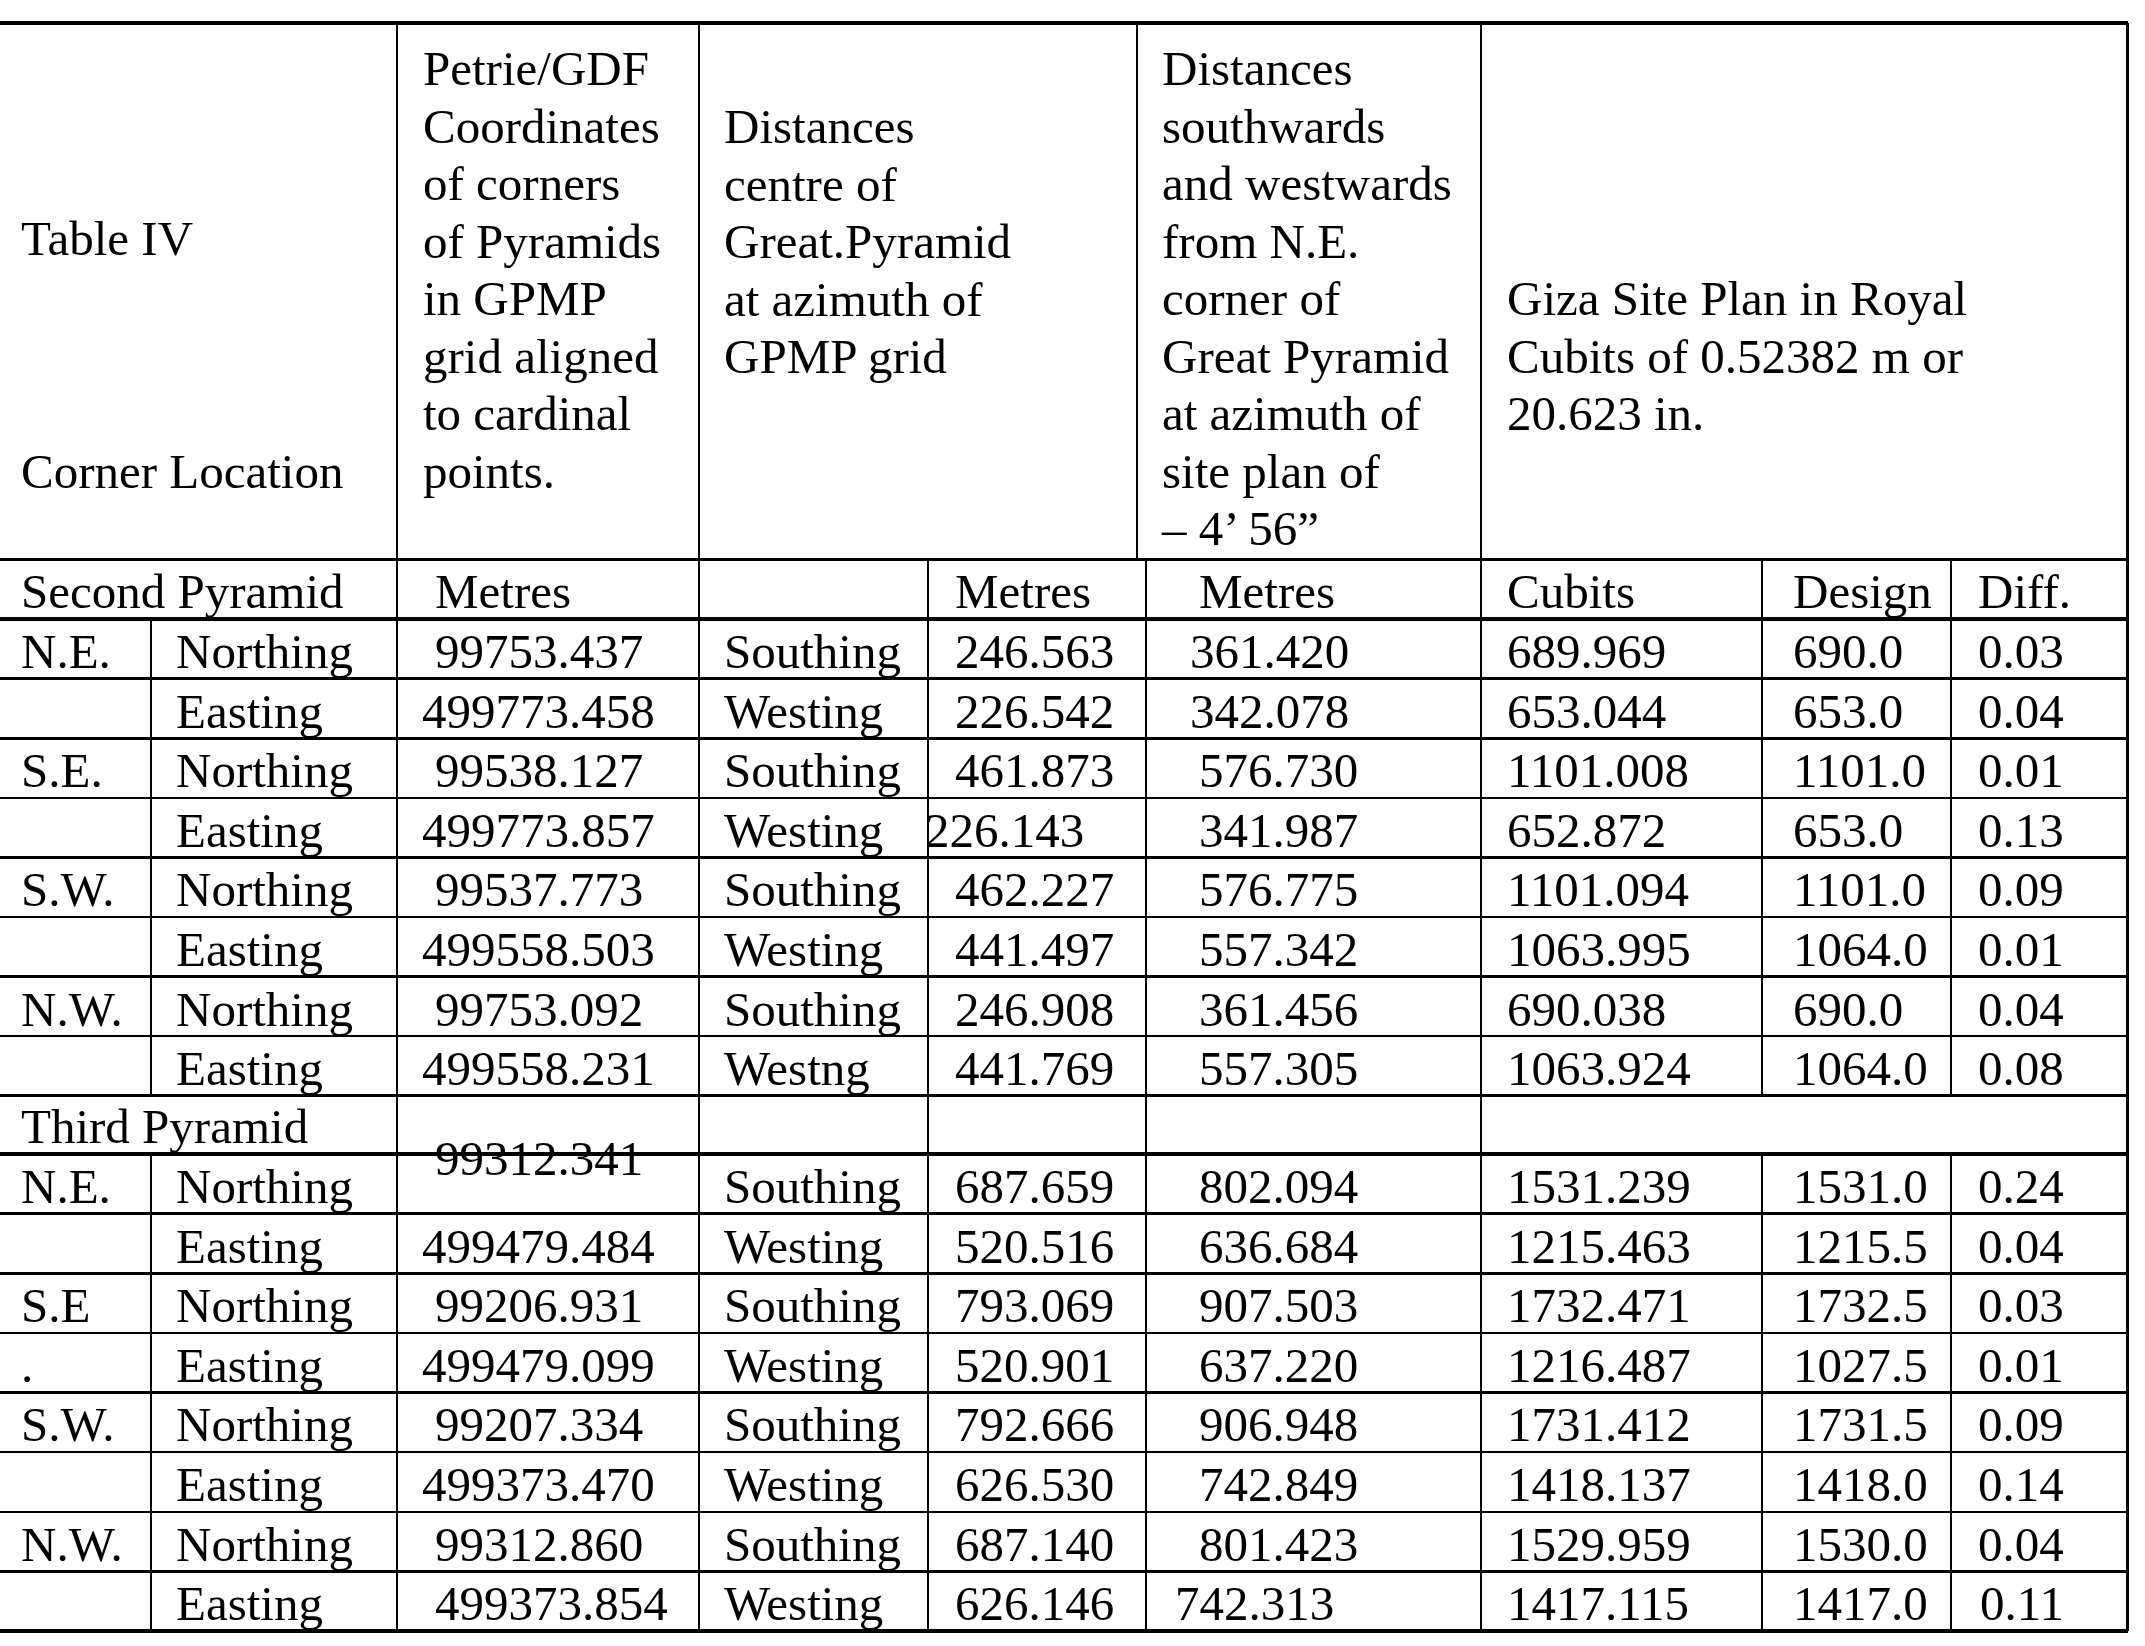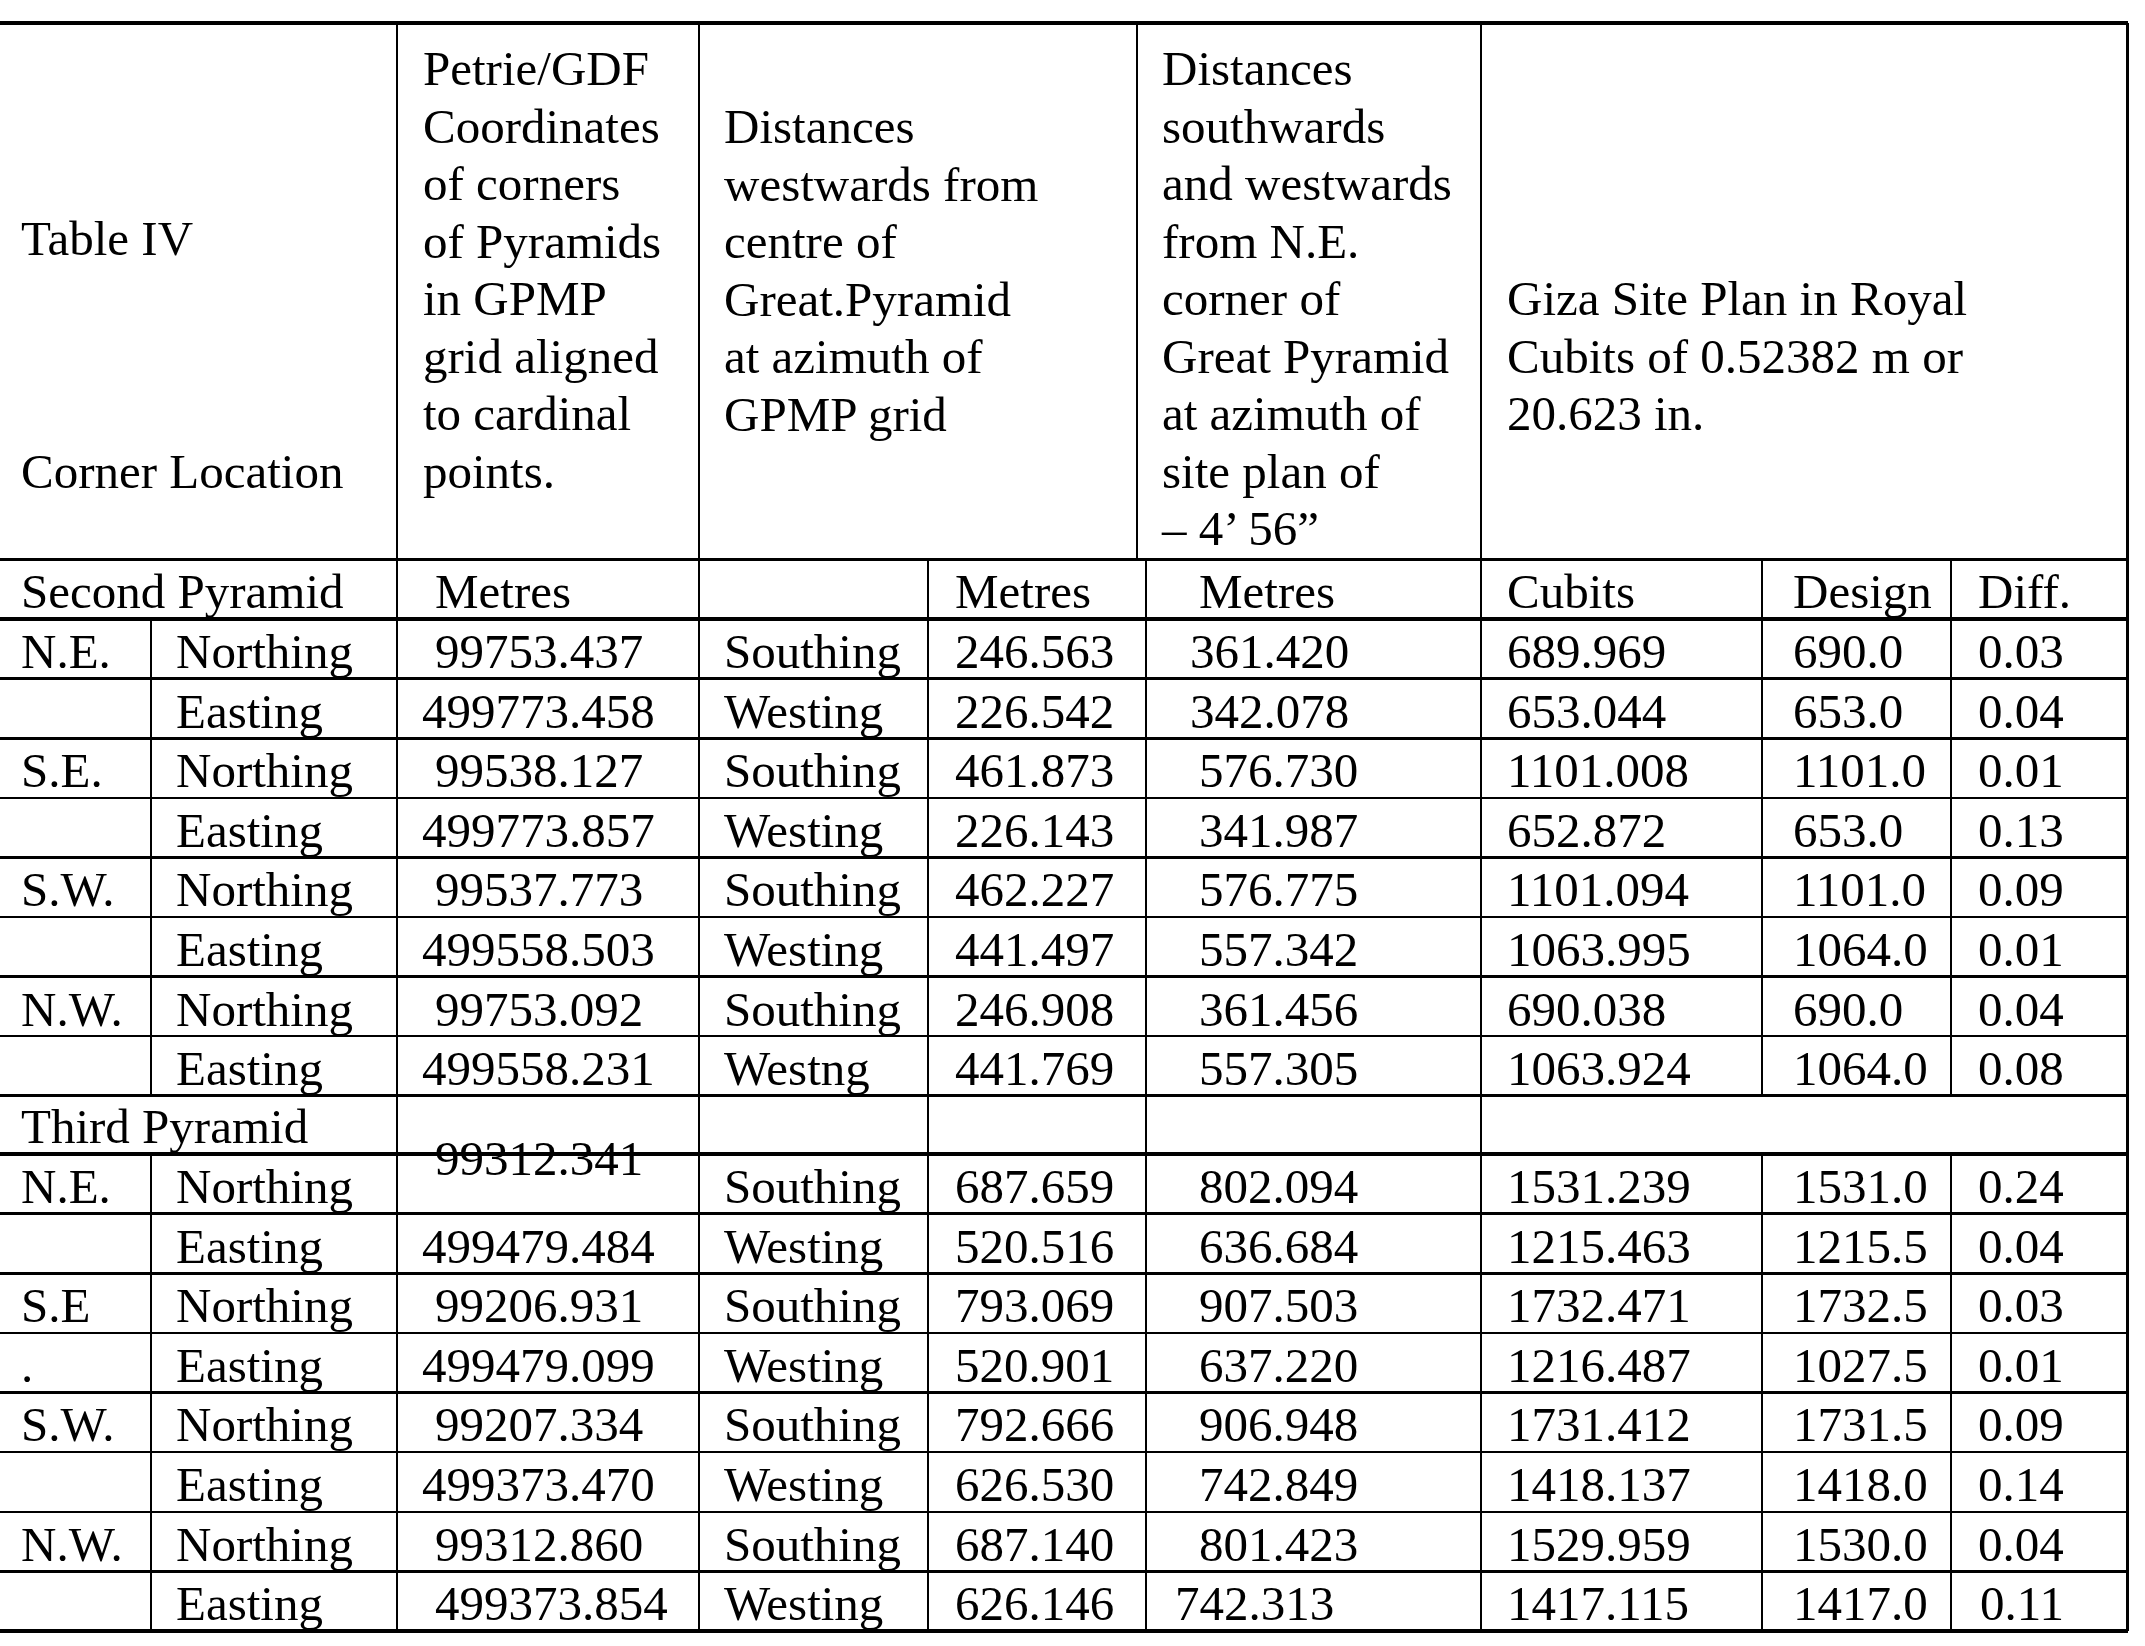--- a/index.html
+++ b/index.html
@@ -26,21 +26,20 @@
     <span>of corners</span>
     <span>of Pyramids</span>
     <span>in GPMP</span>
     <span>grid aligned</span>
     <span>to cardinal</span>
     <span>points.</span>
   </div>
 
   <div class="hdr" style="left:724px; top:98px;">
     <span>Distances</span>
-    <span>westwards from</span>
     <span>centre of</span>
     <span>Great.Pyramid</span>
     <span>at azimuth of</span>
     <span>GPMP grid</span>
   </div>
 
   <div class="hdr" style="left:1162px; top:40px;">
     <span>Distances</span>
     <span>southwards</span>
     <span>and westwards</span>
@@ -101,21 +100,21 @@
         <div class="txt" style="left: 1199px; top: 742.2px;">576.730</div>
         <div class="txt" style="left: 1507px; top: 742.2px;">1101.008</div>
         <div class="txt" style="left: 1793px; top: 742.2px;">1101.0</div>
         <div class="txt" style="left: 1978px; top: 742.2px;">0.01</div>
       </div>
       <div>
         <div class="txt" style="left: 21px; top: 801.8px;"></div>
         <div class="txt" style="left: 176px; top: 801.8px;">Easting</div>
         <div class="txt" style="left: 422px; top: 801.8px;">499773.857</div>
         <div class="txt" style="left: 724px; top: 801.8px;">Westing</div>
-        <div class="txt" style="left: 955px; top: 801.8px;">226.143</div>
+        <div class="txt" style="left: 925px; top: 801.8px;">226.143</div>
         <div class="txt" style="left: 1199px; top: 801.8px;">341.987</div>
         <div class="txt" style="left: 1507px; top: 801.8px;">652.872</div>
         <div class="txt" style="left: 1793px; top: 801.8px;">653.0</div>
         <div class="txt" style="left: 1978px; top: 801.8px;">0.13</div>
       </div>
       <div>
         <div class="txt" style="left: 21px; top: 861.4px;">S.W.</div>
         <div class="txt" style="left: 176px; top: 861.4px;">Northing</div>
         <div class="txt" style="left: 435px; top: 861.4px;">99537.773</div>
         <div class="txt" style="left: 724px; top: 861.4px;">Southing</div>

